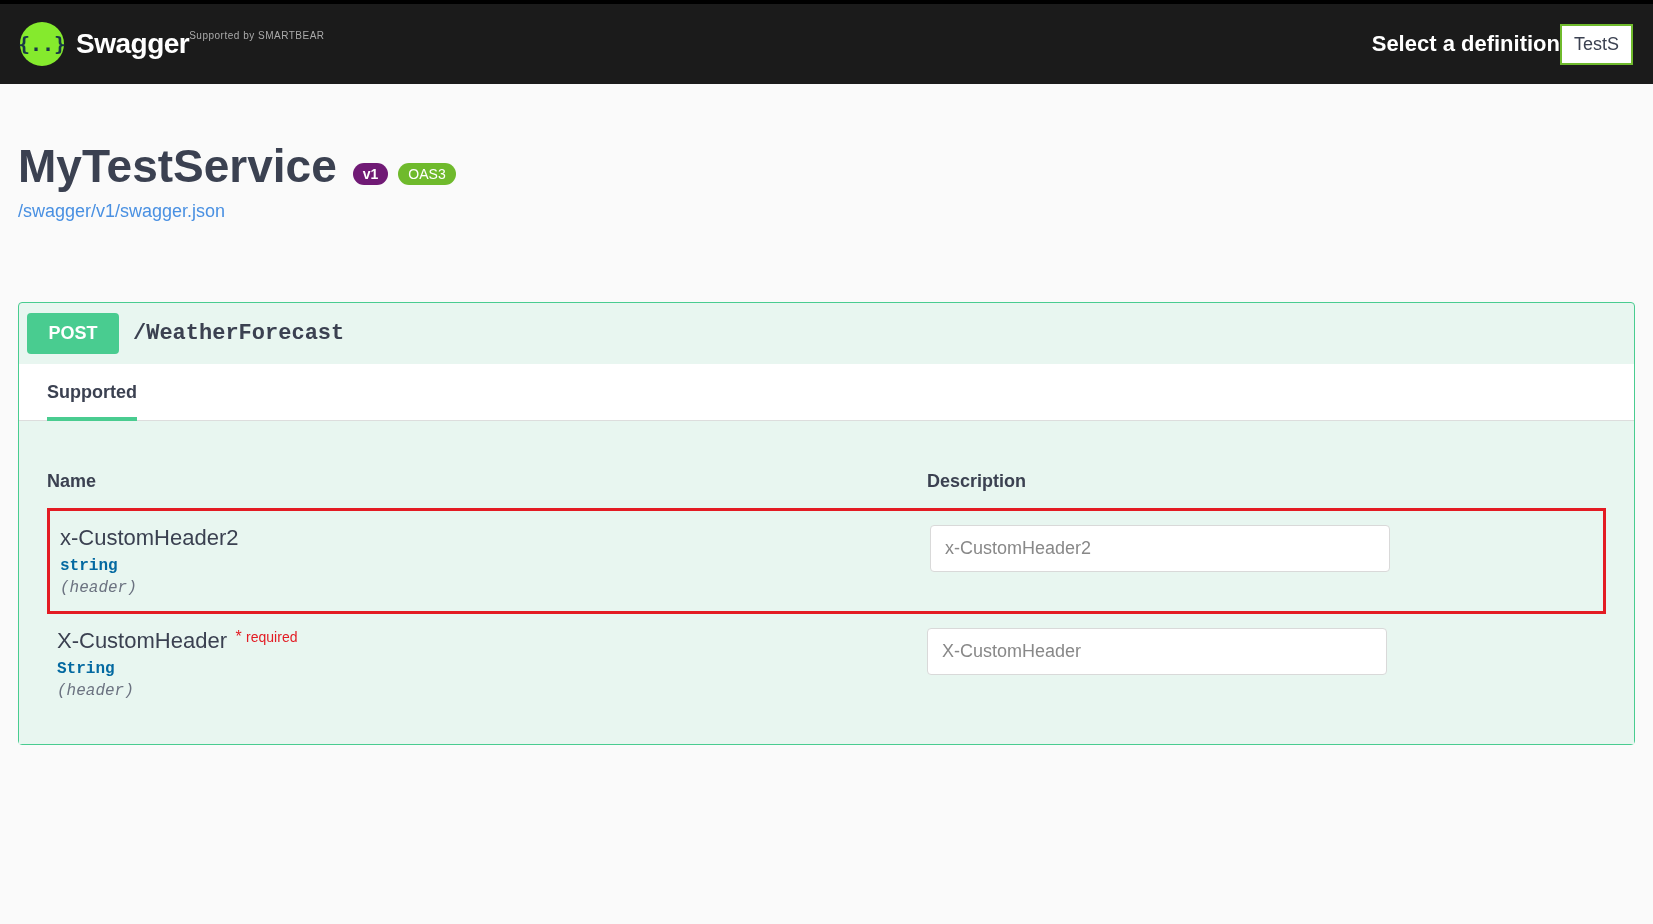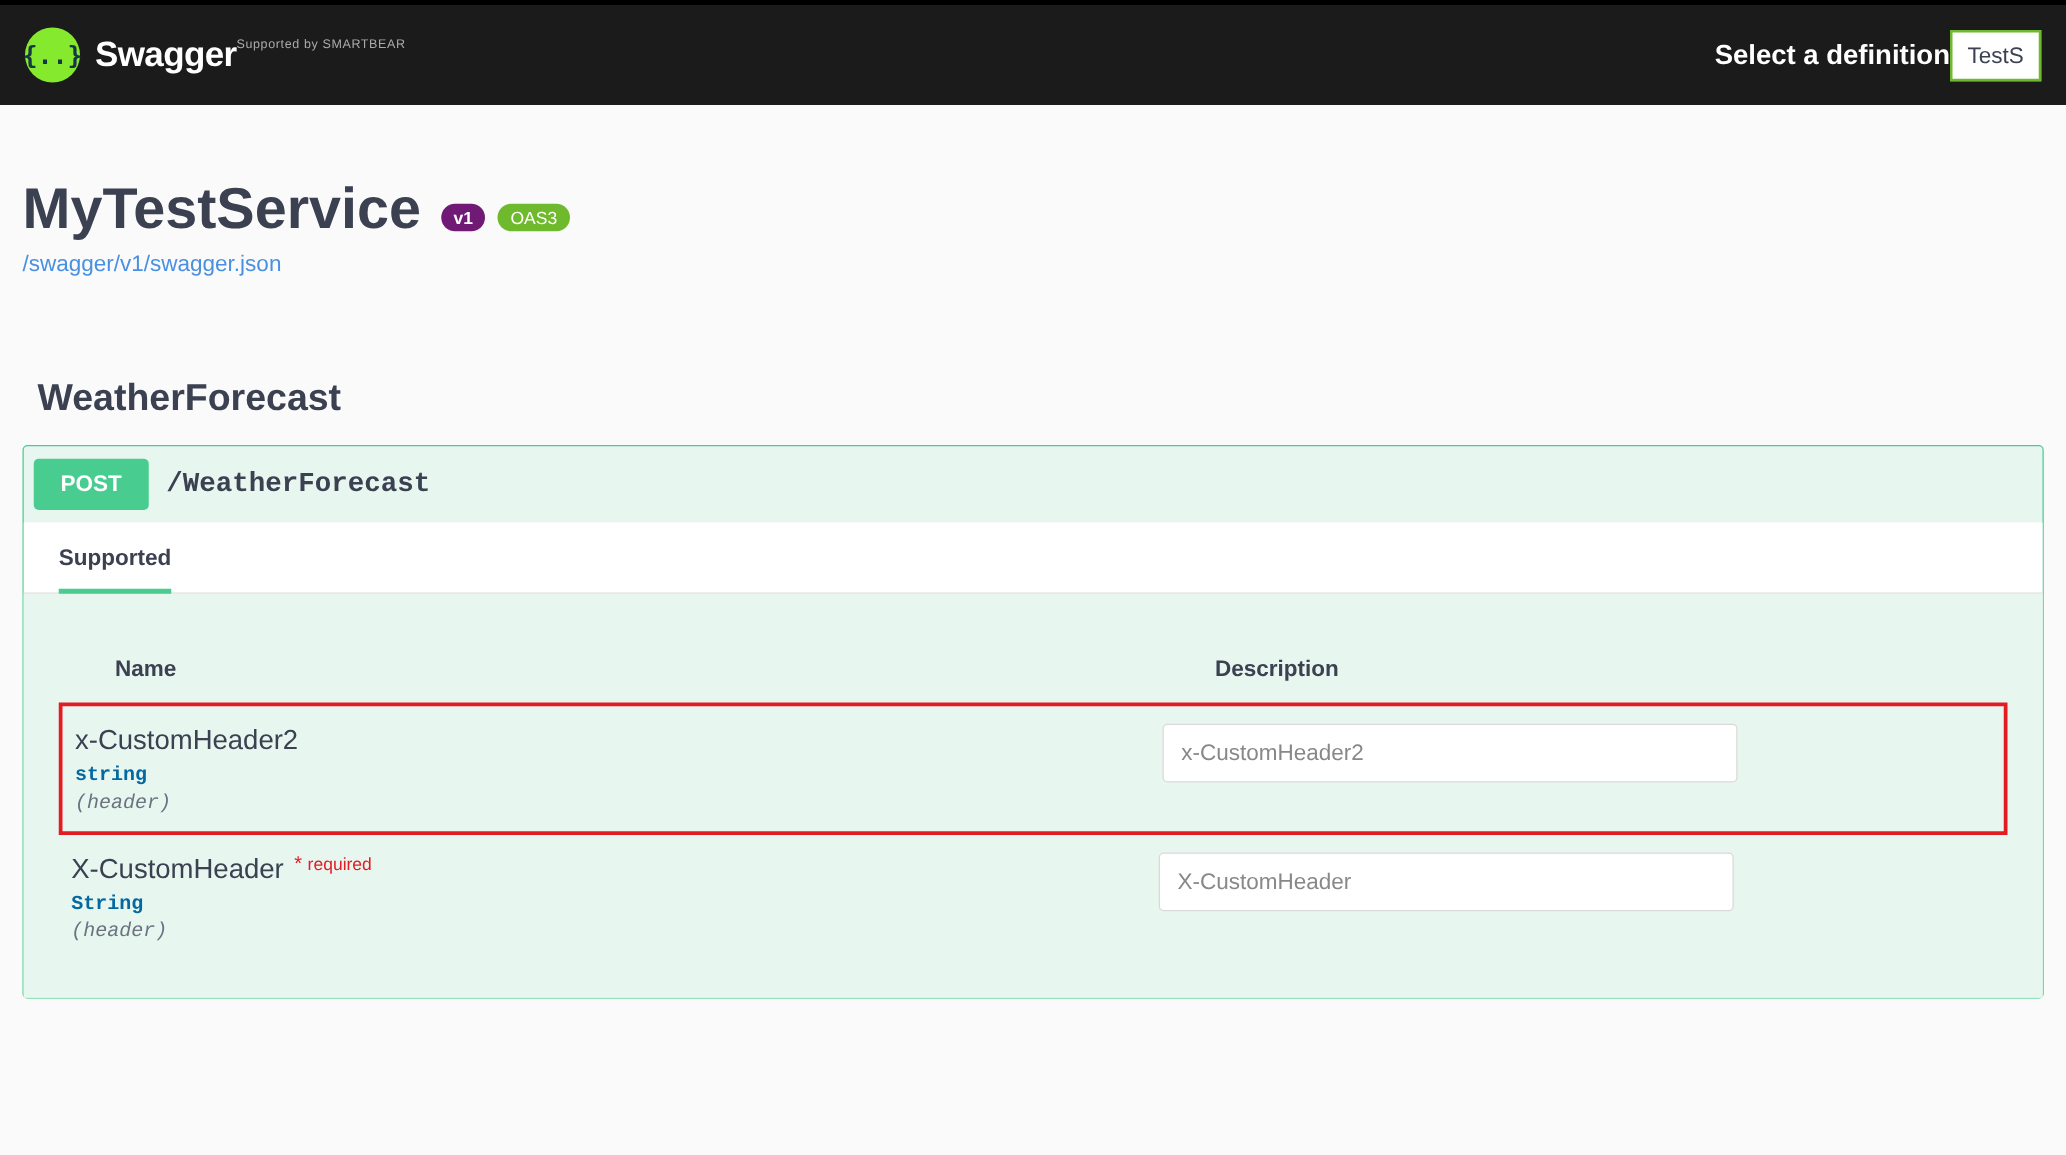--- a/index.html
+++ b/index.html
@@ -167,21 +167,20 @@
       border-bottom: 4px solid #49cc90;
       margin-bottom: -1px;
     }
     .params-table {
       background: #e8f6f0;
       padding: 30px 28px 30px 28px;
     }
     .params-head {
       display: flex;
       padding: 20px 0 16px 0;
-      margin-left: 45px;
     }
     .col-name {
       flex: 0 0 880px;
       font-size: 18px;
       font-weight: 700;
     }
     .col-desc-head {
       font-size: 18px;
       font-weight: 700;
     }
@@ -263,21 +262,20 @@
   <div class="info">
     <div class="title-row">
       <h1 class="api-title">MyTestService</h1>
       <span class="version-badge">v1</span>
       <span class="oas-badge">OAS3</span>
     </div>
     <a class="api-link">/swagger/v1/swagger.json</a>
   </div>
 
   <div class="tag-section">
-    <h2 class="tag-title">WeatherForecast</h2>
 
     <div class="operation">
       <div class="op-header">
         <span class="method-badge">POST</span>
         <span class="op-path">/WeatherForecast</span>
       </div>
 
       <div class="op-body">
         <div class="tabs">
           <div class="tab">Supported</div>

